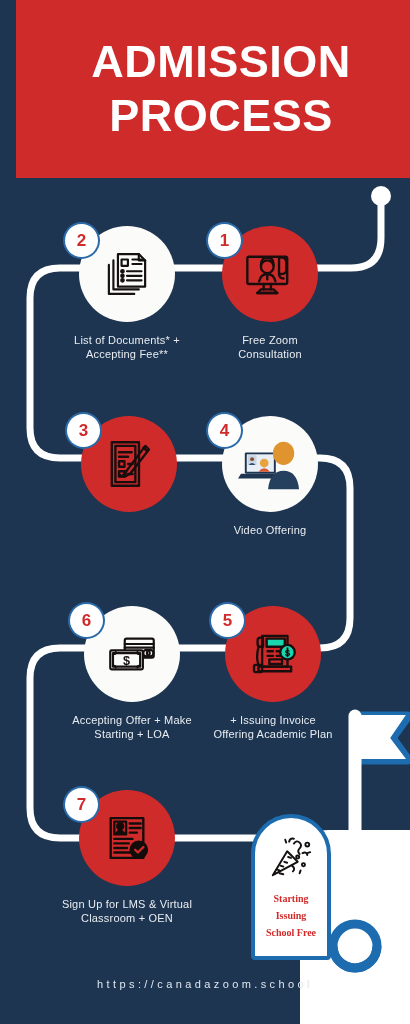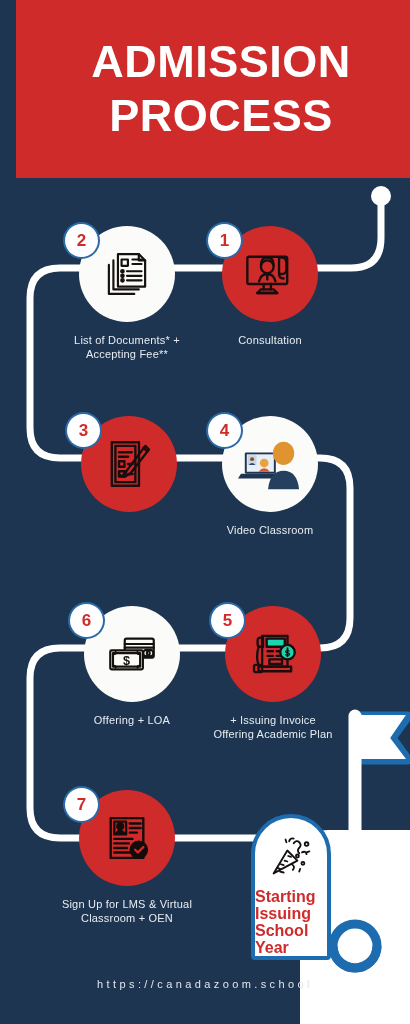--- a/index.html
+++ b/index.html
@@ -82,22 +82,24 @@
     display:flex; flex-direction:column;
     align-items:center; justify-content:flex-start;
     padding-top:16px;
     z-index:6;
   }
   #finish .confetti { width:46px; height:46px; }
   #finish .ftext {
     margin-top:10px;
     color:#d02b2b;
     font-weight:bold;
-    font-size:16px;
+    font-size:10px;
     line-height:17px;
+    text-align:center;
+    font-family:Liberation Serif, serif;
   }
 
   
   #footer {
     position:absolute; left:0; top:978px; width:410px;
     text-align:center;
     color:#dfe6ee;
     font-size:11px;
     letter-spacing:3.4px;
   }
@@ -160,20 +162,21 @@
           <circle cx="29" cy="24" r="7"></circle>
           <path d="M22 22 q0-8 7-8 q7 0 7 8"></path>
           <path d="M20 40 q2-8 9-8 q7 0 9 8"></path>
           <path d="M29 32 L29 38"></path>
           <path d="M45 14 q5 0 5 6 l0 7 q0 5-5 5 l-3 0 l0-18 Z"></path>
           <path d="M42 32 q0 5 5 5"></path>
         </g>
       </svg>
     </div>
     <div class="caption">
+      <div>Free Zoom</div>
       <div>Consultation</div>
     </div>
   </div>
 
   <div class="step" style="left:57px; top:48px;">
     <div class="disc white">
       <div class="badge">2</div>
       <svg class="icon" viewBox="0 0 64 64">
         <g fill="none" stroke="#15110f" stroke-width="2.4" stroke-linejoin="round" stroke-linecap="round">
           <path d="M12 22 L12 54 L40 54"></path>
@@ -228,21 +231,21 @@
         <circle cx="17.5" cy="27" r="2" fill="#8a4b2a"></circle>
         <path d="M14 33 q3.5-4 7 0 Z" fill="#2c4a73"></path>
         <circle cx="30" cy="31" r="4.5" fill="#e8a33d"></circle>
         <path d="M24 40 q6-7 12 0 Z" fill="#d9562f"></path>
 
         <ellipse cx="50" cy="21" rx="11" ry="12" fill="#e09430"></ellipse>
         <path d="M34 58 q2-19 16-19 q14 0 16 19 Z" fill="#25405f"></path>
       </svg>
     </div>
     <div class="caption">
-      <div>Video Classroom</div>
+      <div>Video Offering</div>
     </div>
   </div>
 
   <div class="step" style="left:203px; top:428px;">
     <div class="disc red">
       <div class="badge">5</div>
       <svg class="icon" viewBox="0 0 64 64">
         <g fill="none" stroke="#1a0d0d" stroke-width="2.6" stroke-linejoin="round" stroke-linecap="round">
           <path d="M20 12 L48 12 L48 46 L20 46 Z"></path>
           <rect x="25" y="15" width="20" height="9" fill="#1ad6ae" stroke="#1a0d0d"></rect>
@@ -277,21 +280,22 @@
           <circle cx="48" cy="31" r="3.6"></circle>
           <circle cx="52" cy="31" r="3.6"></circle>
           <rect x="8" y="28" width="36" height="21" rx="1.5" fill="#fbfbf9"></rect>
           <path d="M12 32 q2 0 2-2 M40 32 q-2 0-2-2 M12 45 q2 0 2 2 M40 45 q-2 0-2 2"></path>
           <path d="M11 31 L41 31 L41 46 L11 46 Z"></path>
           <text x="26" y="44" font-size="14" font-weight="bold" fill="#15110f" text-anchor="middle" stroke="none" font-family="Liberation Sans, sans-serif">$</text>
         </g>
       </svg>
     </div>
     <div class="caption">
-      <div>Offering + LOA</div>
+      <div>Accepting Offer + Make</div>
+      <div>Starting + LOA</div>
     </div>
   </div>
 
   <div class="step" style="left:57px; top:612px;">
     <div class="disc red">
       <div class="badge">7</div>
       <svg class="icon" viewBox="0 0 64 64">
         <g fill="none" stroke="#140b0b" stroke-width="2.6" stroke-linejoin="round" stroke-linecap="round">
           <path d="M14 10 L50 10 L50 54 L14 54 Z"></path>
           <rect x="18" y="14" width="13" height="14"></rect>
@@ -323,17 +327,17 @@
       <circle cx="41" cy="11" r="2"></circle>
       <circle cx="31" cy="24" r="1.6"></circle>
       <circle cx="37" cy="32" r="1.6"></circle>
       <path d="M25 33 q4 3 1 6"></path>
       <path d="M18 6 L19 9 M44 19 L41 20 M34 38 L33 41"></path>
     </g>
   </svg>
   <div class="ftext">
     <div>Starting</div>
     <div>Issuing</div>
-    <div>School Year</div>
+    <div>School Free</div>
   </div>
 </div>
 
 <div id="footer">https://canadazoom.school</div>
 
 </body></html>

